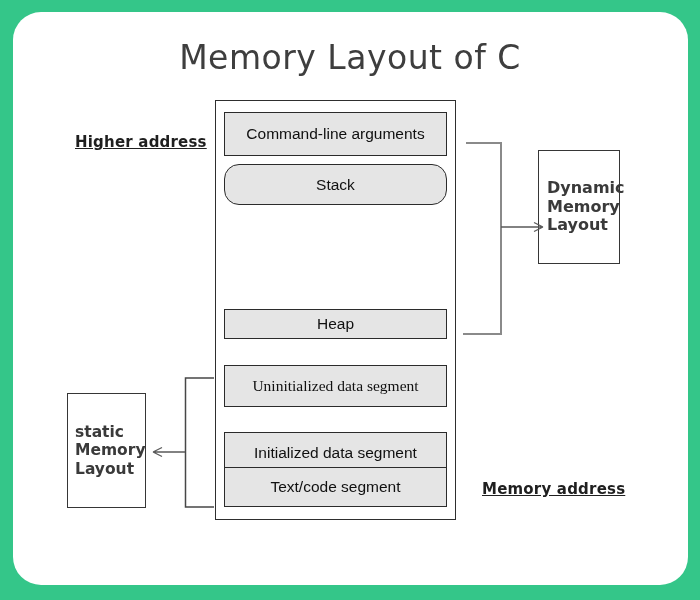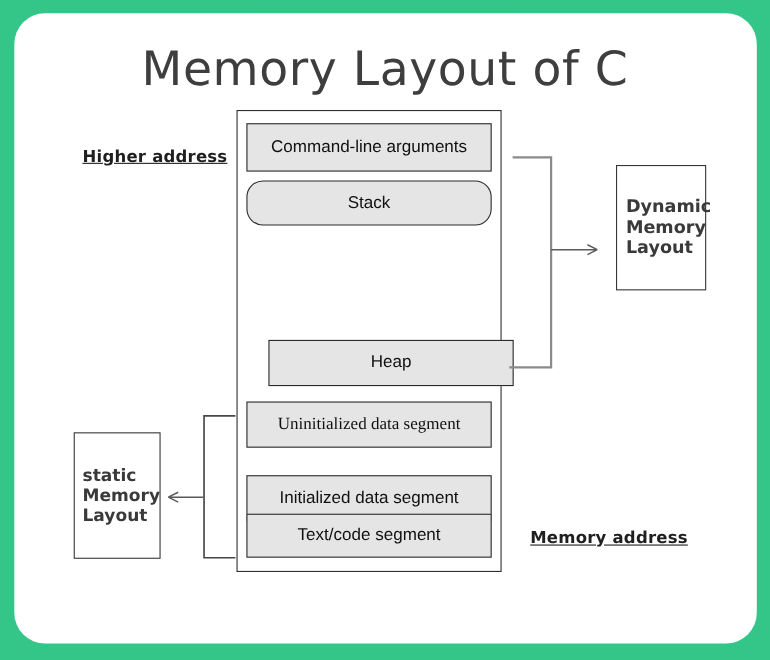--- a/index.html
+++ b/index.html
@@ -22,21 +22,21 @@
     height: 573px;
     background: #ffffff;
     border-radius: 28px;
   }
   .title {
     position: absolute;
     left: 0;
     top: 38px;
     width: 700px;
     text-align: center;
-    font-size: 43px;
+    font-size: 33px;
     font-weight: 500;
     color: #3e3e3e;
     letter-spacing: 0.5px;
   }
   .main-box {
     position: absolute;
     left: 215px;
     top: 100px;
     width: 241px;
     height: 420px;
@@ -53,38 +53,38 @@
     box-sizing: border-box;
     display: flex;
     align-items: center;
     justify-content: center;
     font-family: "Liberation Sans", sans-serif;
     font-size: 15.5px;
     color: #101010;
   }
   .seg-0 { top: 112px; height: 44px; }
   .seg-1 { top: 164px; height: 41px; border-radius: 15px; }
-  .seg-2 { top: 309px; height: 42px; margin-left: 20px; }
+  .seg-2 { top: 309px; height: 30px; }
   .seg-3 { top: 365px; height: 42px; font-family: Liberation Serif, serif; }
   .seg-4 { top: 432px; height: 42px; }
   .seg-5 { top: 467px; height: 40px; }
   .side-box {
     position: absolute;
     border: 1.3px solid #363636;
     background: #ffffff;
     box-sizing: border-box;
     display: flex;
     align-items: center;
     white-space: pre-line;
     font-weight: 600;
     color: #3a3a3a;
     line-height: 18.5px;
   }
   .dynamic-box {
-    left: 560px;
+    left: 538px;
     top: 150px;
     width: 82px;
     height: 114px;
     padding-left: 8px;
     font-size: 16px;
   }
   .static-box {
     left: 67px;
     top: 393px;
     width: 79px;

